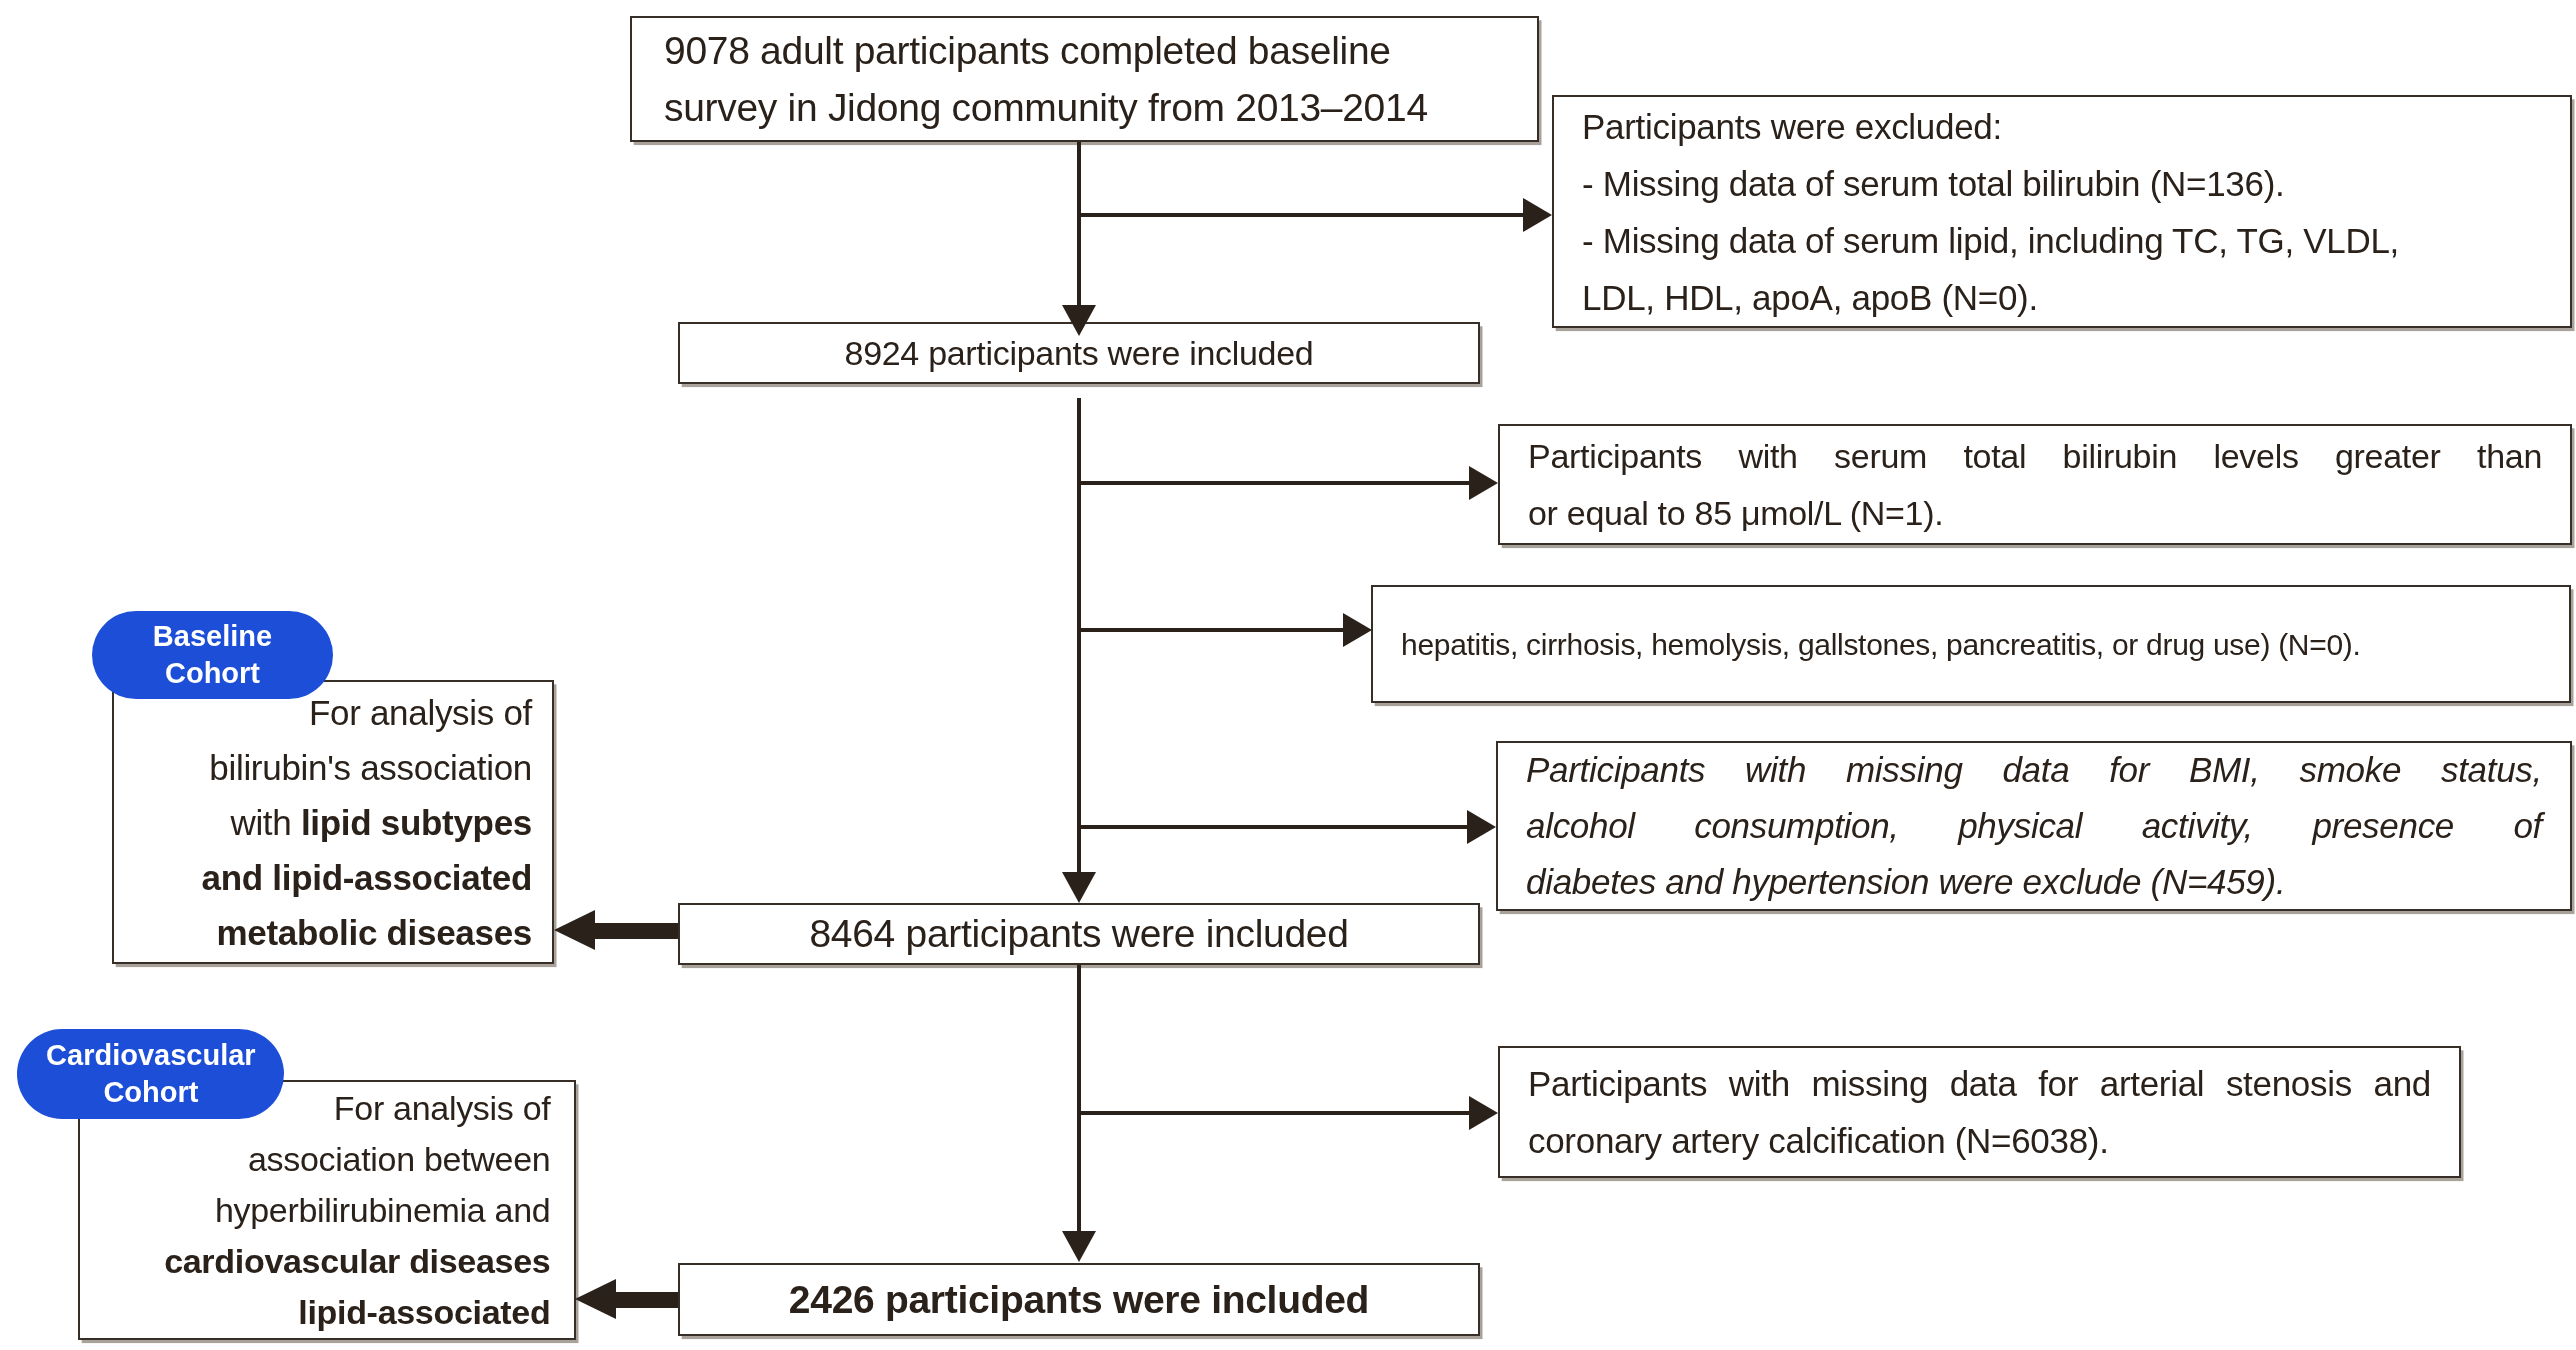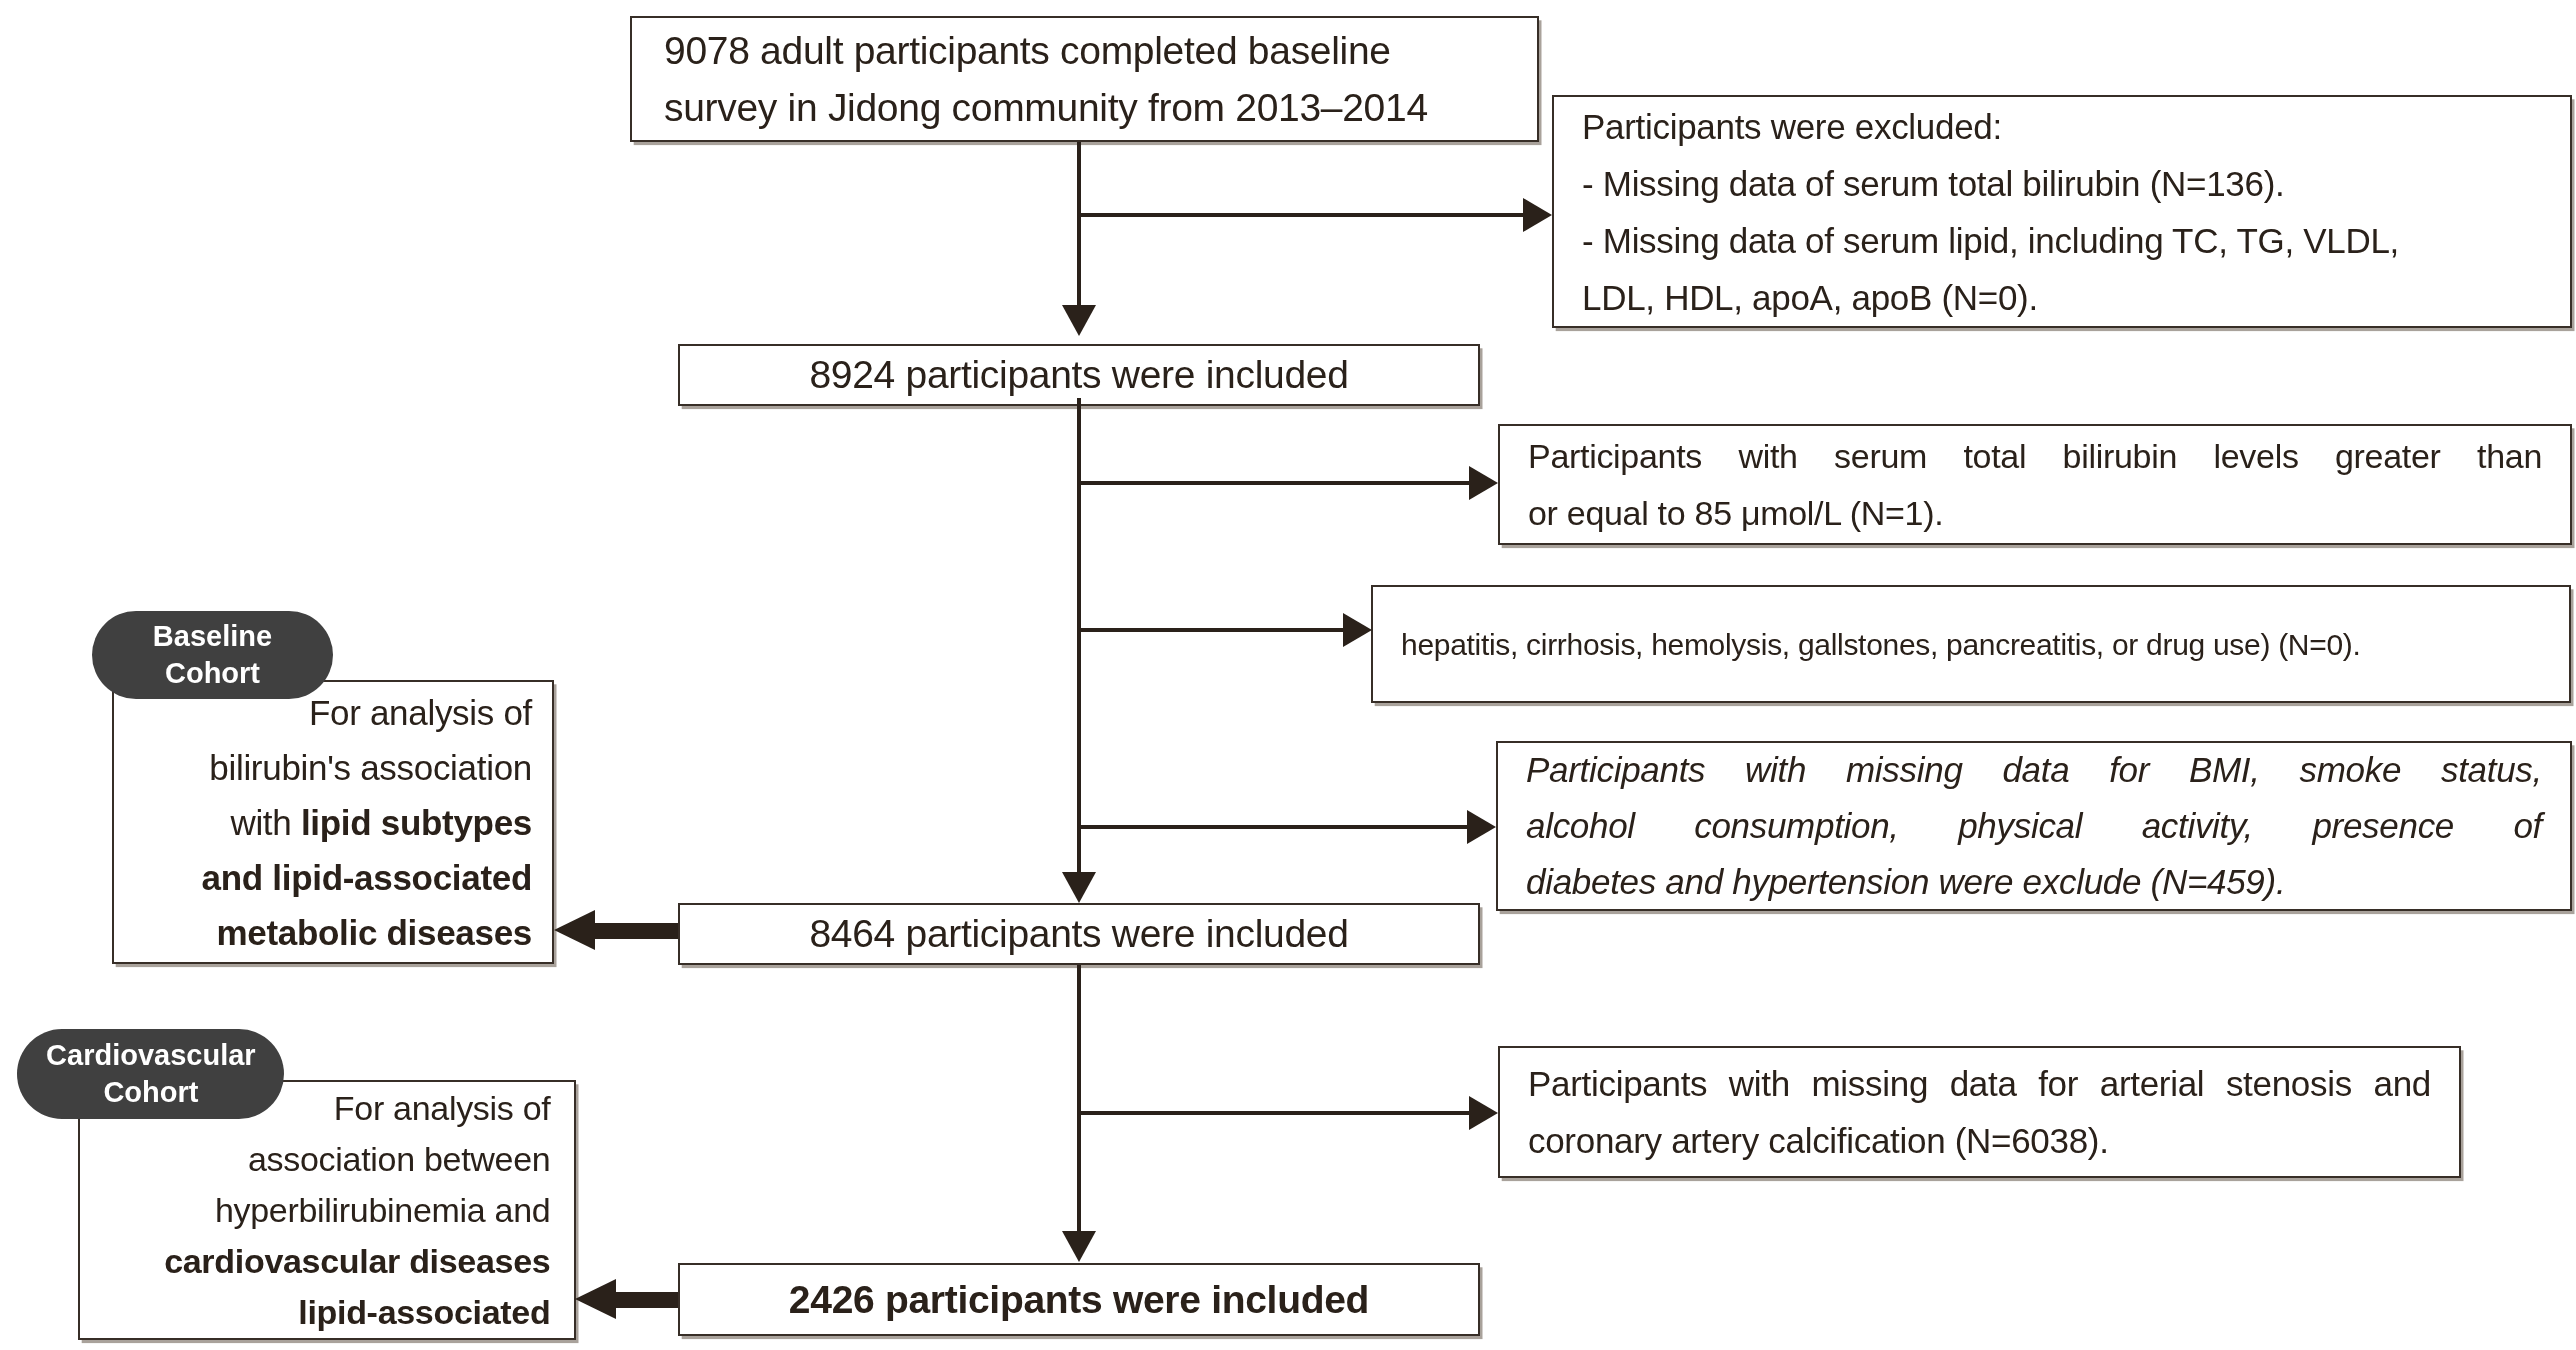--- a/index.html
+++ b/index.html
@@ -15,33 +15,33 @@
     display:flex;flex-direction:column;justify-content:center;
   }
   .excl{padding:0 28px;}
   .line{display:block;}
   .stretch{text-align:justify;text-align-last:justify;}
   .center{align-items:center;text-align:center;}
   .right{text-align:right;padding-left:36px;}
   .b{font-weight:bold;}
   
   #start-box{left:630px;top:15.5px;width:909px;height:126px;font-size:39px;line-height:57px;padding:0 0 0 32px;}
-  #inc1{left:678px;top:344px;width:802px;height:62px;font-size:39px;}
+  #inc1{left:678px;top:322px;width:802px;height:62px;font-size:34px;}
   #inc2{left:678px;top:903px;width:802px;height:62px;font-size:39px;}
   #inc3{left:678px;top:1263px;width:802px;height:73px;font-size:39px;font-weight:bold;}
   #excl1{left:1552px;top:95px;width:1020px;height:233px;font-size:35px;line-height:57px;}
   #excl2{left:1498px;top:424px;width:1074px;height:121px;font-size:34px;line-height:57px;}
   #excl3{left:1371px;top:585px;width:1200px;height:118px;font-size:30px;line-height:51px;}
   #excl4{left:1496px;top:741px;width:1076px;height:170px;font-size:35px;line-height:56px;font-style:italic;}
   #excl5{left:1498px;top:1046px;width:963px;height:132px;font-size:35px;line-height:57px;}
   #baseline-box{left:112px;top:680px;width:442px;height:284px;font-size:35px;line-height:55px;padding-right:20px;}
   #cardio-box{left:78px;top:1080px;width:498px;height:260px;font-size:34px;line-height:51px;padding-right:23.6px;}
   
   .badge{
-    position:absolute;background:#404040;color:#ffffff;z-index:5;
+    position:absolute;background:#1d4ed8;color:#ffffff;z-index:5;
     display:flex;flex-direction:column;justify-content:center;align-items:center;
     font-size:29px;line-height:37px;font-weight:600;letter-spacing:0;
   }
   #baseline-badge{left:92px;top:611px;width:241px;height:88px;border-radius:45px;}
   #cardio-badge{left:17.4px;top:1029px;width:267px;height:90px;border-radius:46px;}
   
   .vline,.hline{position:absolute;background:#2a211a;}
   .vline{width:3.7px;}
   .hline{height:3.7px;}
   .arr-right{position:absolute;width:0;height:0;border-top:17px solid transparent;border-bottom:17px solid transparent;border-left:29px solid #2a211a;}

